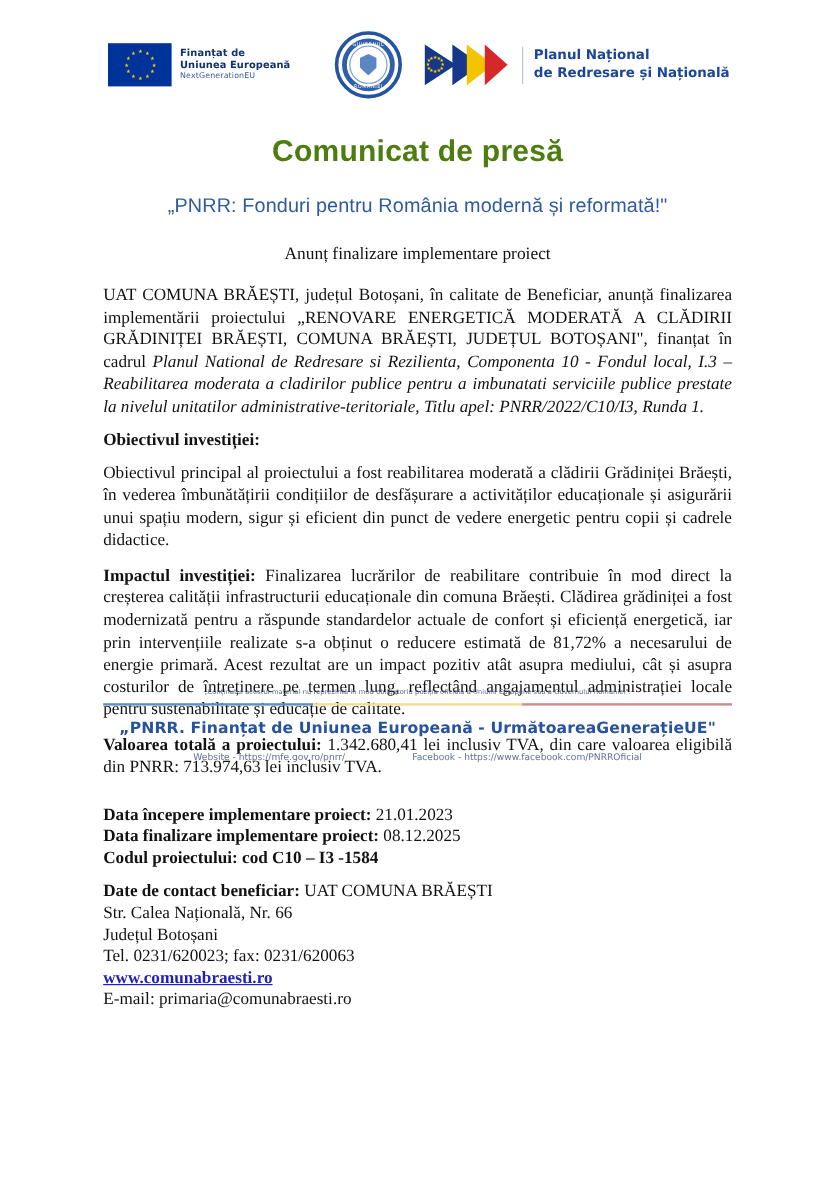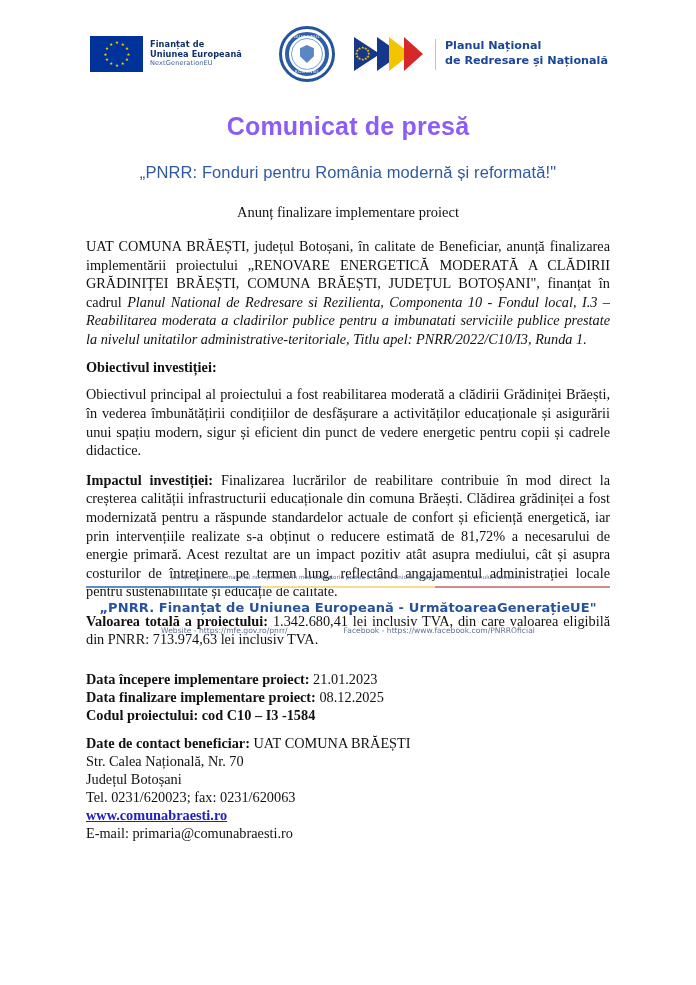--- a/index.html
+++ b/index.html
@@ -175,21 +175,21 @@
     line-height: 1.3;
     white-space: nowrap;
   }
 
   
   .doc-title {
     text-align: center;
     font-family: "Liberation Sans", sans-serif;
     font-size: 25px;
     font-weight: bold;
-    color: #8b5cf6;
+    color: #4d7c0f;
     margin-top: 28px;
     letter-spacing: .2px;
   }
   .doc-subtitle {
     text-align: center;
     font-family: "Liberation Sans", sans-serif;
     font-size: 16.5px;
     color: #2f5aa0;
     margin-top: 22px;
     letter-spacing: .1px;
@@ -360,21 +360,21 @@
 
     <div class="block-gap"></div>
 
     <p class="contact-line"><span class="bd">Data începere implementare proiect:</span><span> 21.01.2023</span></p>
     <p class="contact-line"><span class="bd">Data finalizare implementare proiect:</span><span> 08.12.2025</span></p>
     <p class="contact-line bd">Codul proiectului: cod C10 – I3 -1584</p>
 
     <div class="block-gap"></div>
 
     <p class="contact-line"><span class="bd">Date de contact beneficiar:</span><span> UAT COMUNA BRĂEȘTI</span></p>
-    <p class="contact-line">Str. Calea Națională, Nr. 70</p>
+    <p class="contact-line">Str. Calea Națională, Nr. 66</p>
     <p class="contact-line">Județul Botoșani</p>
     <p class="contact-line">Tel. 0231/620023; fax: 0231/620063</p>
     <p class="contact-line"><span class="weblink">www.comunabraesti.ro</span></p>
     <p class="contact-line">E-mail: primaria@comunabraesti.ro</p>
   </div>
 
   <div class="footer">
     <div class="disclaimer">„Conținutul acestui material nu reprezintă în mod obligatoriu poziția oficială a Uniunii Europene sau a Guvernului României".</div>
     <div class="tricolor">
       <div class="seg blue"></div>

